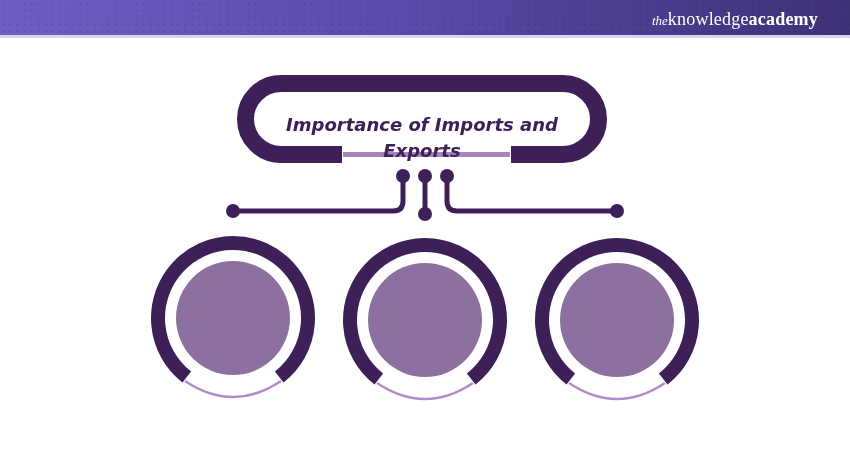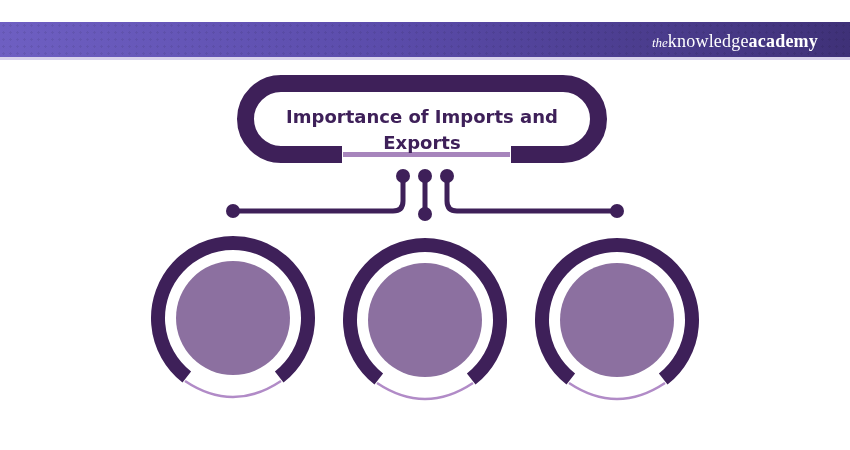--- a/index.html
+++ b/index.html
@@ -17,21 +17,20 @@
   
   .topbar {
     position: absolute;
     left: 0; top: 0;
     width: 850px; height: 38px;
     background-image:
       radial-gradient(rgba(0,0,0,0.07) 1px, transparent 1.2px),
       linear-gradient(90deg, #6E5FC2 0%, #5B4CAB 45%, #3F3178 100%);
     background-size: 7px 7px, 100% 100%;
     border-bottom: 3px solid #D9D3EC;
-    margin-top: 22px;
   }
   .logo {
     position: absolute;
     right: 32px; top: 7px;
     color: #ffffff;
     font-family: "Liberation Serif", "DejaVu Serif", serif;
     white-space: nowrap;
     line-height: 24px;
   }
   .logo .logo-the {
@@ -57,21 +56,21 @@
   .title-text {
     position: absolute;
     left: 237px; top: 96px;
     width: 370px;
     text-align: center;
     color: #3E2059;
     font-size: 18px;
     font-weight: 600;
     line-height: 26px;
   }
-  .title-text .inner { width: 320px; margin: 8px auto; }
+  .title-text .inner { width: 320px; margin: 16px auto; font-style: italic; }
 
   
   .connector-svg {
     position: absolute;
     left: 150px; top: 165px;
   }
 
   
   .node-svg { position: absolute; }
   .node-svg.n1 { left: 138px; top: 223px; }

